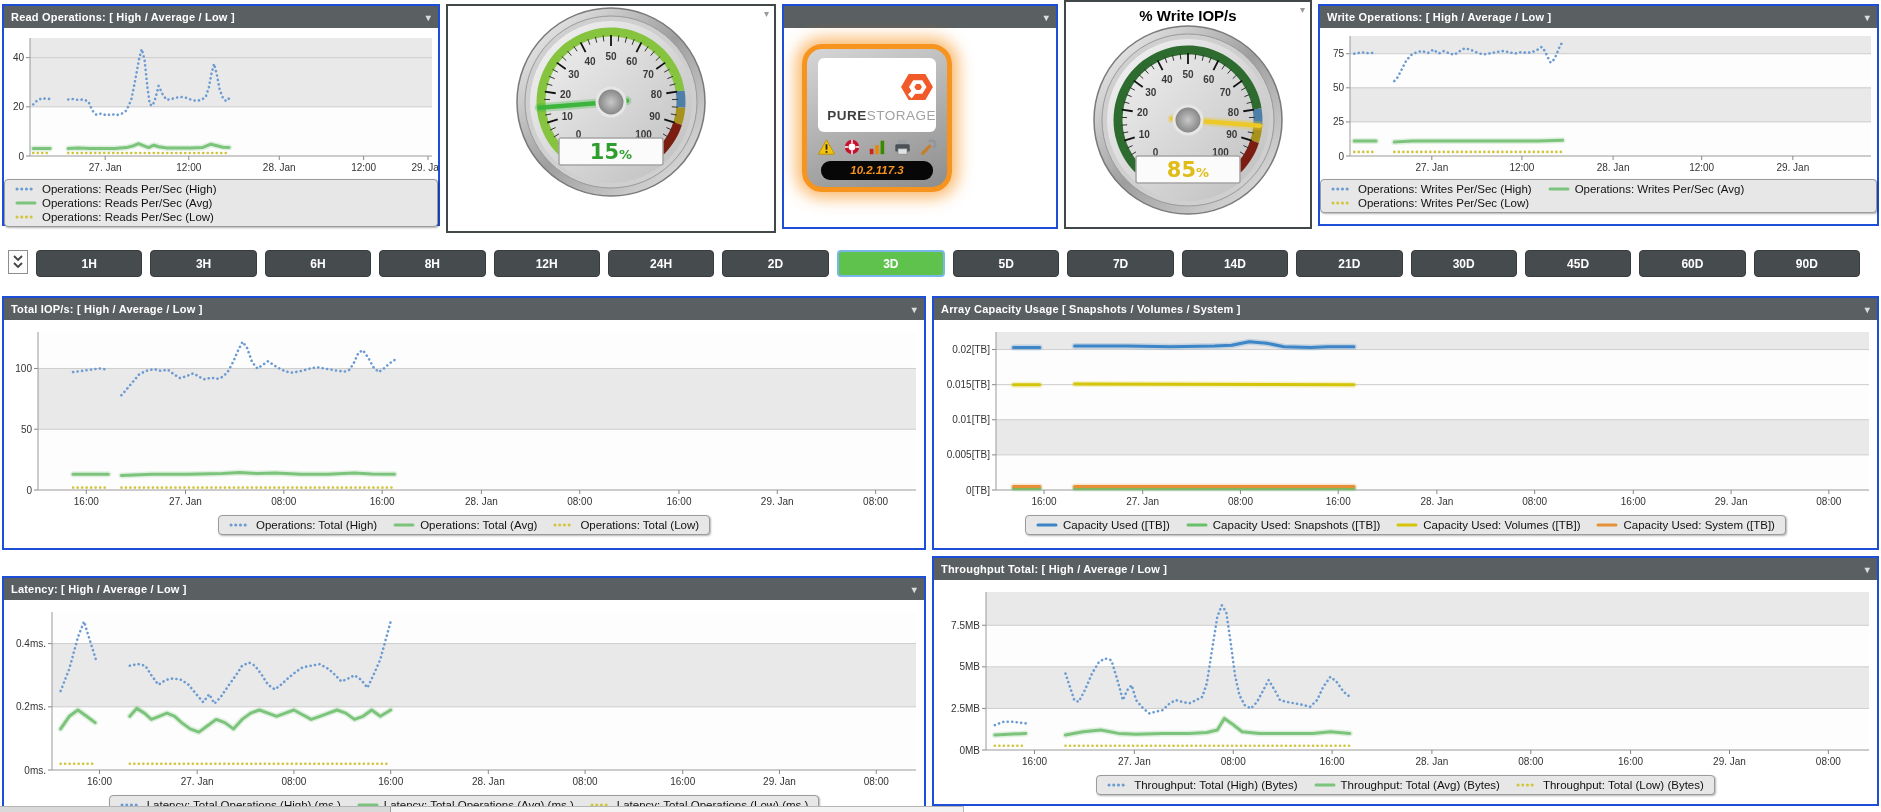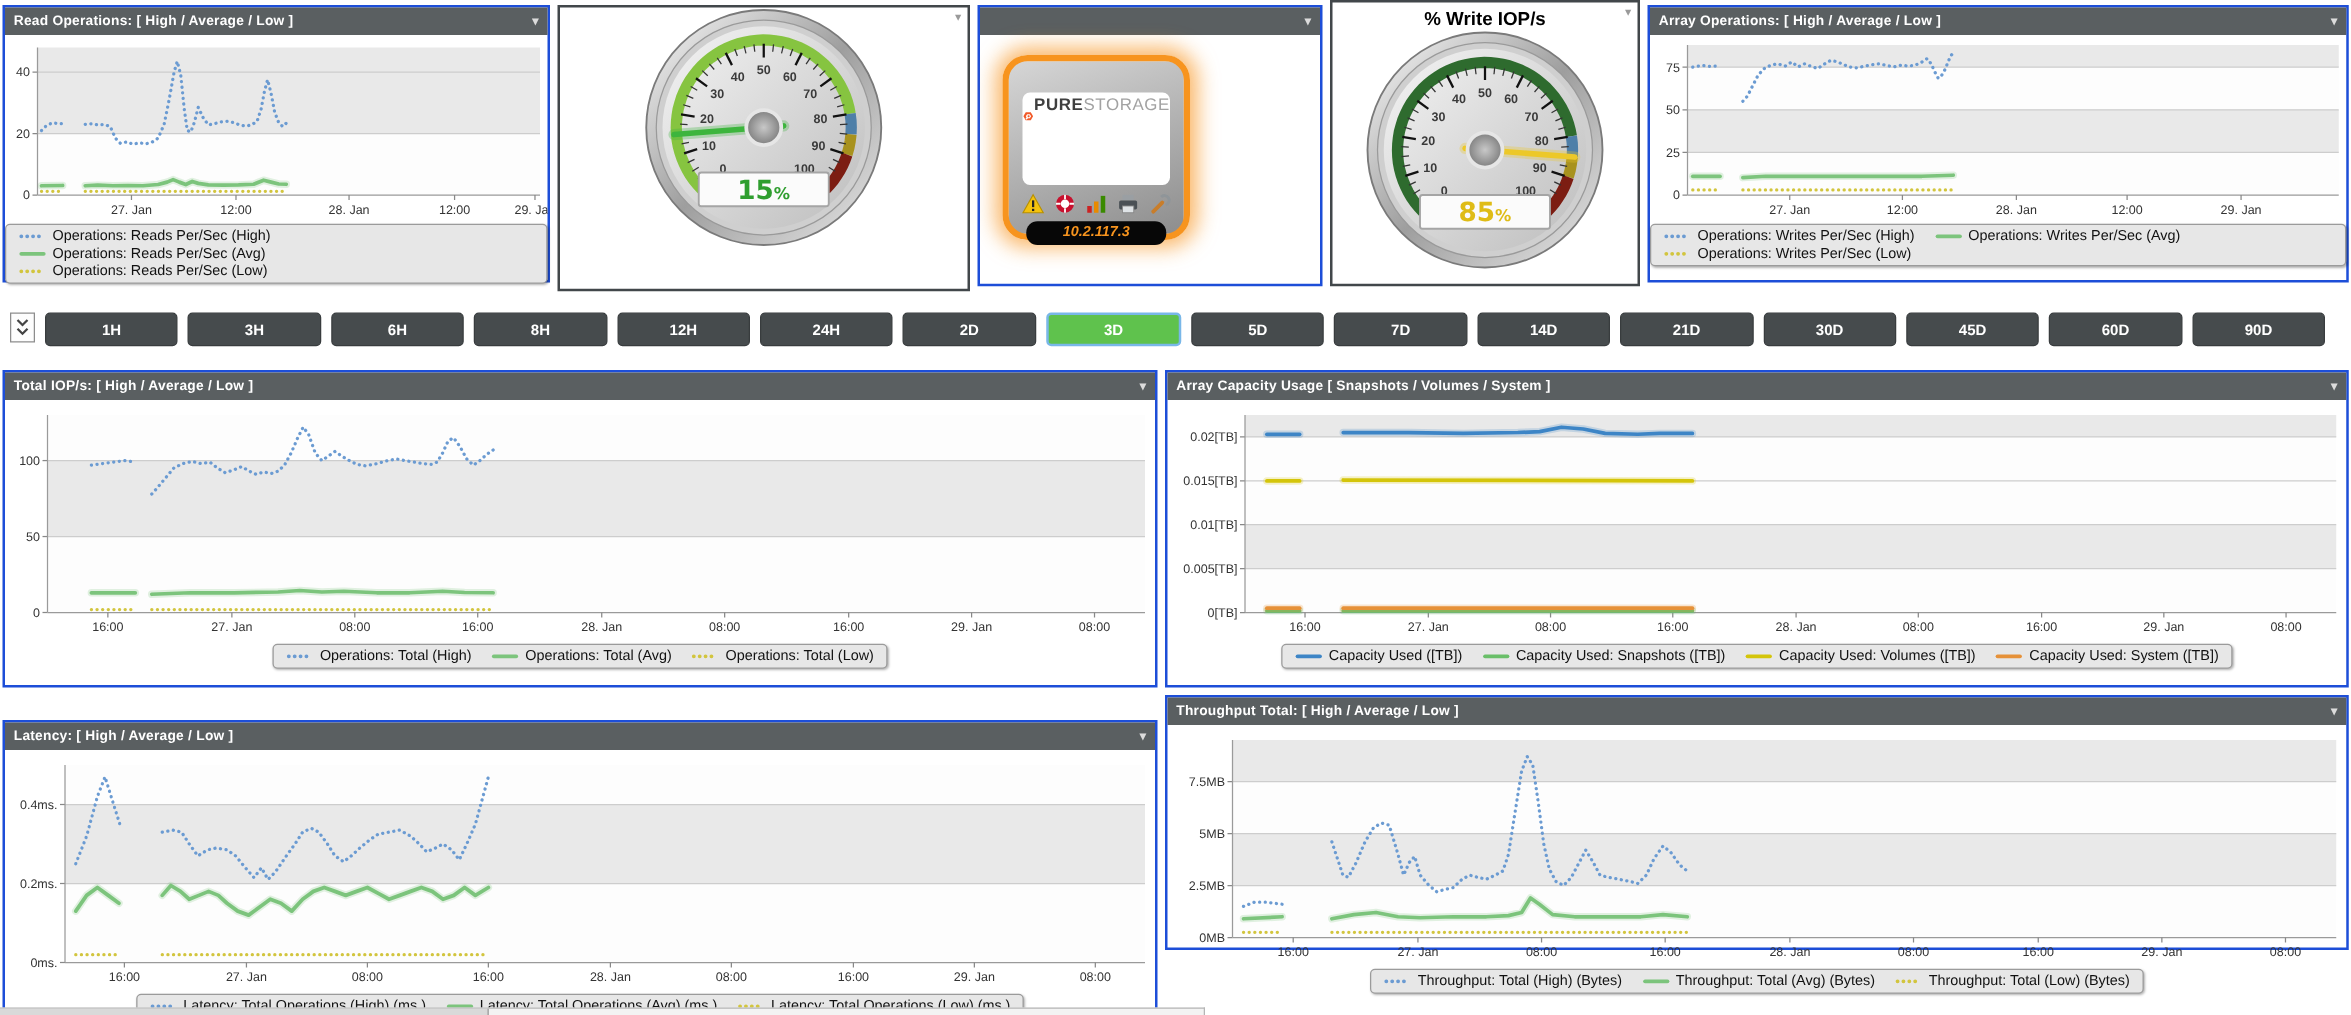--- a/index.html
+++ b/index.html
@@ -13,21 +13,21 @@
   svg.chart{display:block;}
   .ax{font:10px "Liberation Sans",sans-serif;fill:#333;}
   .legend{display:flex;flex-wrap:wrap;gap:2px 16px;background:#e7e7e7;border:1px solid #9b9b9b;border-radius:4px;padding:3px 10px;margin:3px auto 0;width:fit-content;max-width:calc(100% - 18px);font-size:11.5px;color:#111;box-shadow:1px 1px 2px rgba(0,0,0,.3);}
   .leg-item{display:flex;align-items:center;gap:5px;white-space:nowrap;}
   .timebar{position:absolute;left:8px;top:250px;width:1852px;height:30px;display:flex;gap:8px;}
   .collapse-btn{width:20px;height:24px;background:#fdfdfd;border:1px solid #8d8d8d;padding:0;display:flex;align-items:center;justify-content:center;cursor:pointer;}
   .tb-btn{flex:1;height:27px;background:#464b4d;color:#fff;border:1px solid #383c3e;border-radius:4px;font-family:"Liberation Sans",sans-serif;font-size:12px;font-weight:bold;cursor:pointer;}
   .tb-btn.selected{background:#5fc24d;border:2px solid #79b7e8;}
   
   .device-card{position:absolute;left:18px;top:38px;width:150px;height:148px;border:5px solid #f7941e;border-radius:20px;background:linear-gradient(160deg,#d6d6d6,#8d8d8d);box-shadow:0 0 16px 6px rgba(247,148,30,.65);box-sizing:border-box;}
-  .logo-box{background:#fff;border-radius:6px;margin:25px 11px 4px;height:74px;display:flex;flex-direction:row;align-items:flex-start;justify-content:center;}
+  .logo-box{background:#fff;border-radius:6px;margin:9px 11px 4px;height:74px;display:flex;flex-direction:column;align-items:flex-end;justify-content:center;}
   .brand{font-size:13.5px;letter-spacing:.5px;margin-top:2px;}
   .brand .b1{font-weight:bold;color:#3f3f3f;}
   .brand .b2{color:#a2a2a2;}
   .dev-icons{display:flex;justify-content:center;gap:7px;height:22px;align-items:center;}
   .dev-icons svg{cursor:pointer;}
   .ip-pill{width:112px;margin:3px auto 0;background:#070707;border-radius:9px;color:#f7941e;font-weight:bold;font-size:11.5px;text-align:center;line-height:19px;cursor:pointer;font-style:italic;}
 </style>
 </head>
 <body>
 
@@ -301,21 +301,21 @@
       <line x1="84.04932266026995" y1="94.7446544683545" x2="171.77804802878524" y2="101.64905489240479" stroke="#ecc829" stroke-width="9" opacity="0.3" stroke-linecap="round"></line>
       <line x1="84.04932266026995" y1="94.7446544683545" x2="171.77804802878524" y2="101.64905489240479" stroke="#ecc829" stroke-width="4.5" stroke-linecap="round"></line>
       <circle cx="100" cy="96" r="14" fill="url(#hub-write)" stroke="#e6e6e6" stroke-width="3"></circle>
       <rect x="48" y="132" width="104" height="27" rx="2" fill="#fbfbfb" stroke="#a5a5a5" stroke-width="1.5"></rect>
       <text x="100" y="153" text-anchor="middle" style="font:bold 21px &quot;DejaVu Sans&quot;,sans-serif;fill:#dfbc16;"><tspan>85</tspan><tspan style="font-size:13px;">%</tspan></text>
     </svg>
 </div>
 
 <div class="panel" style="left:1318px;top:4px;width:561px;height:222px;">
   <div class="panel-header">
-    <span>Array Operations: [ High / Average / Low ]</span>
+    <span>Write Operations: [ High / Average / Low ]</span>
     <span class="caret">▾</span>
   </div>
   <svg class="chart" width="557" height="148">
       <rect x="30" y="8" width="521" height="120" fill="#fdfdfd"></rect>
       <rect x="30" y="8" width="521" height="17.727272727272727" fill="#e9e9e9"></rect>
       <rect x="30" y="59.81818181818181" width="521" height="34.09090909090909" fill="#e9e9e9"></rect>
       <line x1="26" y1="128" x2="30" y2="128" stroke="#888"></line>
       <text x="24" y="131.5" text-anchor="end" class="ax">0</text>
       <line x1="30" y1="93.9090909090909" x2="551" y2="93.9090909090909" stroke="#cdcdcd" stroke-width="1"></line>
       <line x1="26" y1="93.9090909090909" x2="30" y2="93.9090909090909" stroke="#888"></line>
@@ -608,21 +608,21 @@
       </span>
       <span class="leg-item">
         <svg width="22" height="8">
           <line x1="2" y1="4" x2="20" y2="4" stroke="#d2c53e" stroke-width="3" stroke-linecap="round" stroke-dasharray="0.1 4.6"></line>
         </svg>
         <span>Latency: Total Operations (Low) (ms.)</span>
       </span>
     </div>
 </div>
 
-<div class="panel" style="left:932px;top:556px;width:947px;height:204px;">
+<div class="panel" style="left:932px;top:556px;width:947px;height:250px;">
   <div class="panel-header">
     <span>Throughput Total: [ High / Average / Low ]</span>
     <span class="caret">▾</span>
   </div>
   <svg class="chart" width="943" height="192">
       <rect x="52" y="12" width="883" height="158" fill="#fdfdfd"></rect>
       <rect x="52" y="12" width="883" height="33.26315789473684" fill="#e9e9e9"></rect>
       <rect x="52" y="86.8421052631579" width="883" height="41.578947368421055" fill="#e9e9e9"></rect>
       <line x1="48" y1="170" x2="52" y2="170" stroke="#888"></line>
       <text x="46" y="173.5" text-anchor="end" class="ax">0MB</text>

